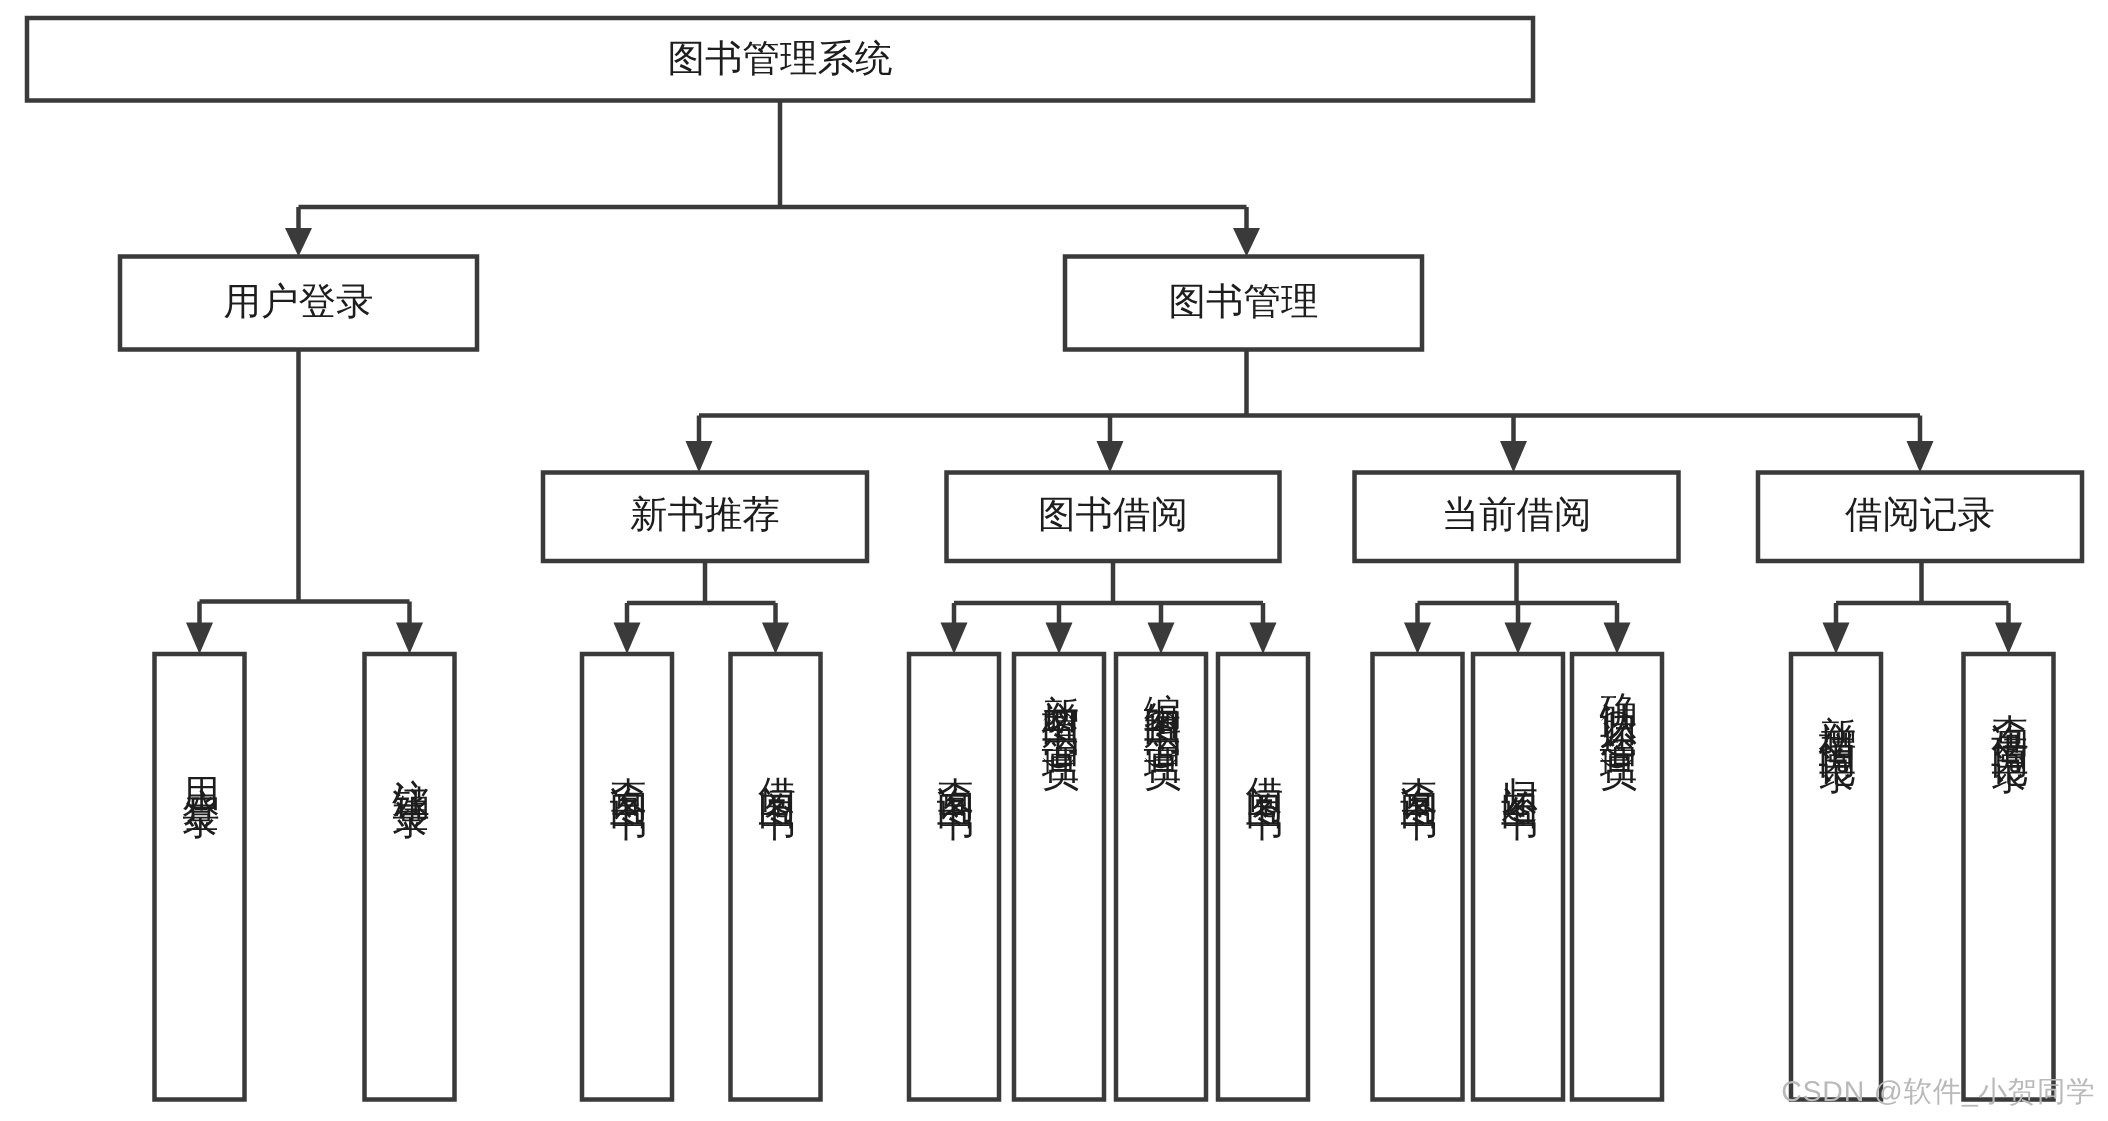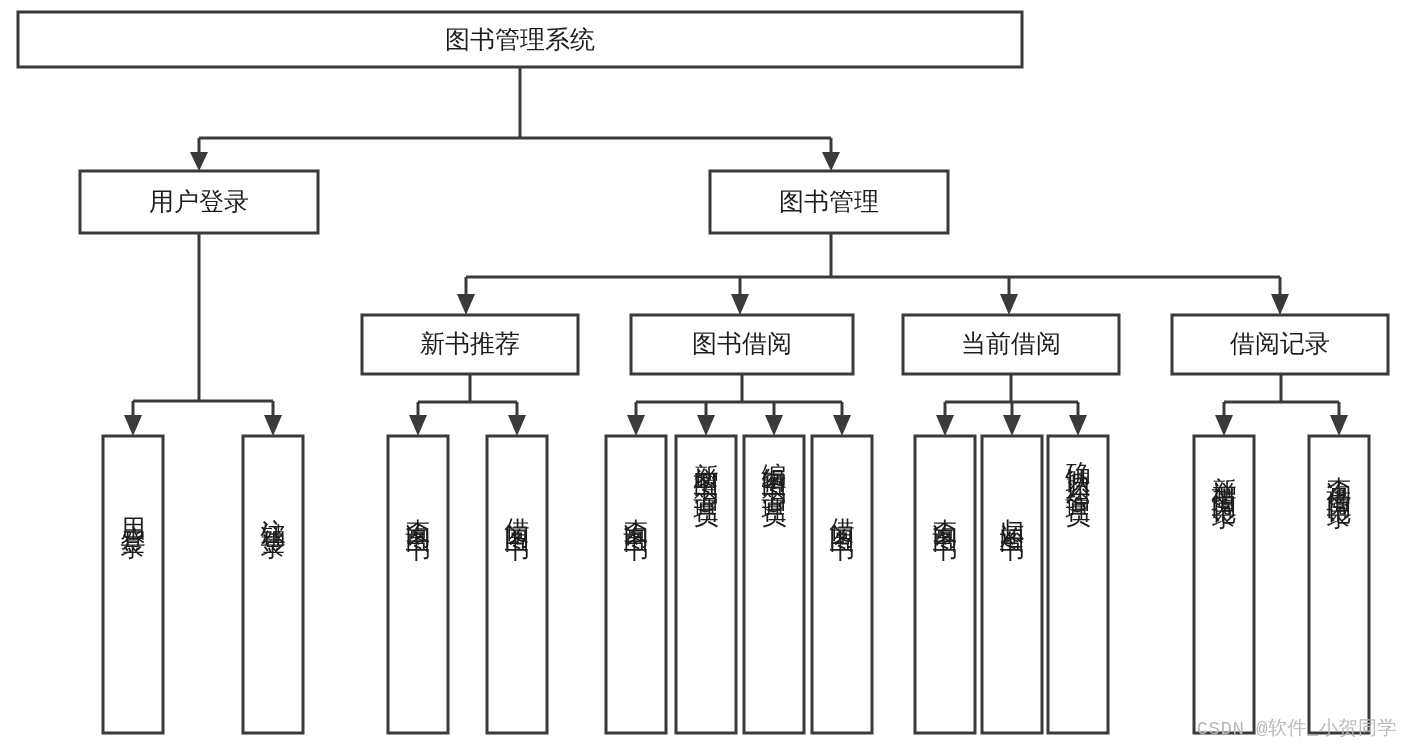--- a/index.html
+++ b/index.html
@@ -62,21 +62,21 @@
     font-size: 25px;
     line-height: 1;
     letter-spacing: 6px;
     color: #1d1d1d;
     white-space: nowrap;
   }
   .watermark {
     position: absolute;
     right: 8px;
     bottom: 6px;
-    font-family: Liberation Mono, monospace;
+    font-family: Liberation Sans, sans-serif;
     font-size: 19px;
     color: #b9b9b9;
     letter-spacing: 0.5px;
     white-space: nowrap;
   }
 </style>
 </head>
 <body>
 
 <div id="diagram-root">

